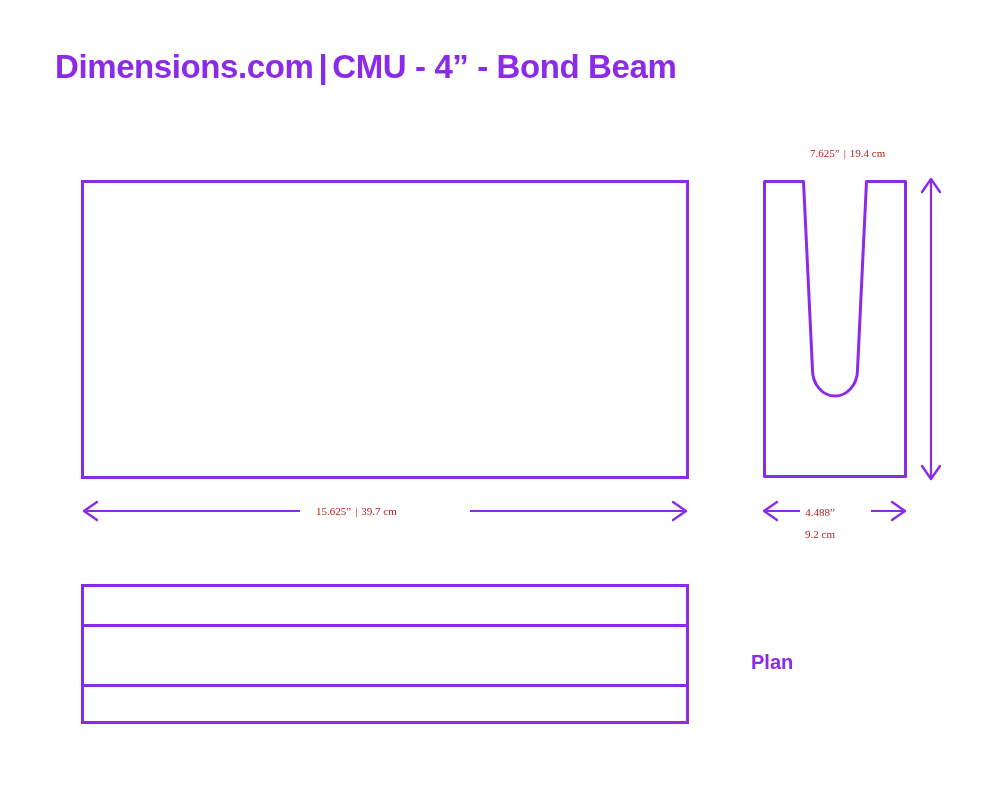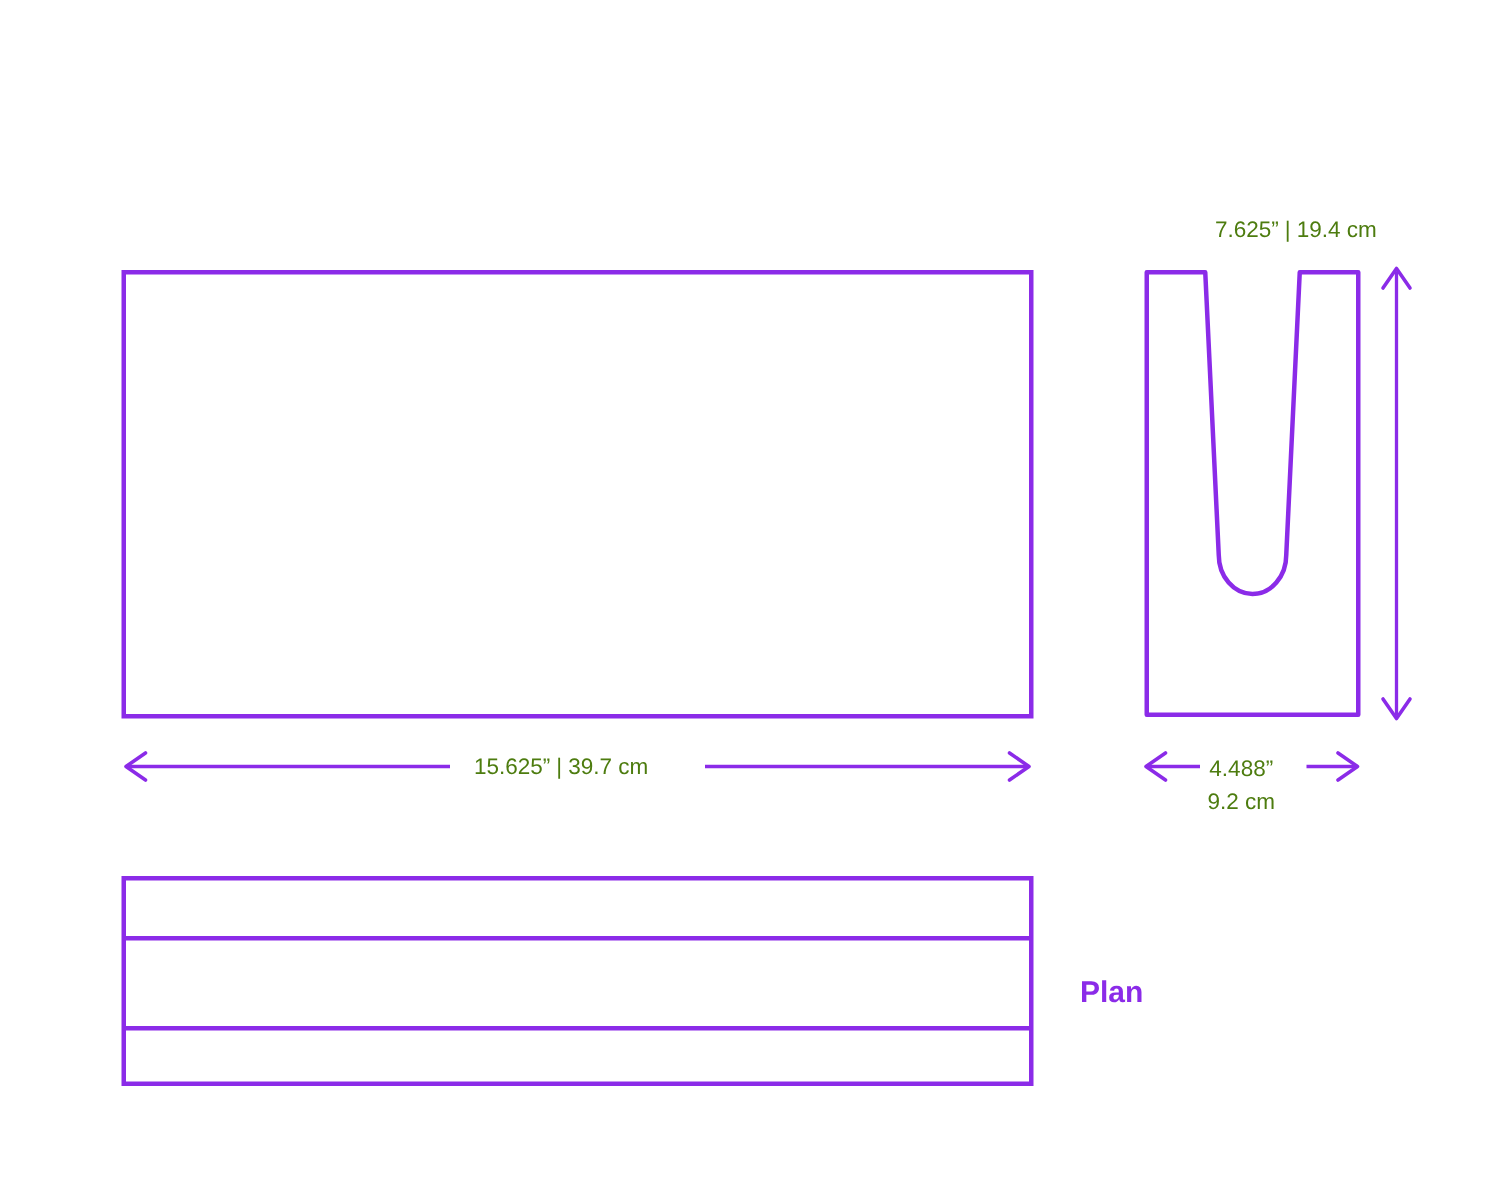--- a/index.html
+++ b/index.html
@@ -49,23 +49,23 @@
     position: absolute;
     left: 0;
     top: 0;
     width: 1000px;
     height: 800px;
   }
 
   
   .dim-label {
     position: absolute;
-    color: #4d7c0f;
-    font-size: 15px;
-    font-family: Liberation Sans, sans-serif;
+    color: #b91c1c;
+    font-size: 11px;
+    font-family: Liberation Serif, serif;
     white-space: nowrap;
     line-height: 21px;
   }
   .dim-label .bar {
     display: inline-block;
     padding: 0 4px;
   }
 
   #label-width {
     left: 316px;
@@ -88,30 +88,33 @@
   }
 
   .view-label {
     position: absolute;
     color: #8B2BE8;
     font-size: 20px;
     font-weight: bold;
     white-space: nowrap;
   }
   #label-plan {
-    left: 720px;
+    left: 751px;
     top: 651px;
     text-align: center;
   }
 </style>
 </head>
 <body>
 
 <div id="page">
 
+  <div class="title">
+    <span>Dimensions.com</span><span class="sep">|</span><span>CMU - 4” - Bond Beam</span>
+  </div>
 
   <svg id="drawing" viewBox="0 0 1000 800">
 
     <rect x="82.5" y="181.5" width="605" height="296" fill="none" stroke="#8B2BE8" stroke-width="3"></rect>
 
     <g>
 
       <line x1="84" y1="511" x2="300" y2="511" stroke="#8B2BE8" stroke-width="2.2"></line>
 
       <line x1="470" y1="511" x2="686" y2="511" stroke="#8B2BE8" stroke-width="2.2"></line>

